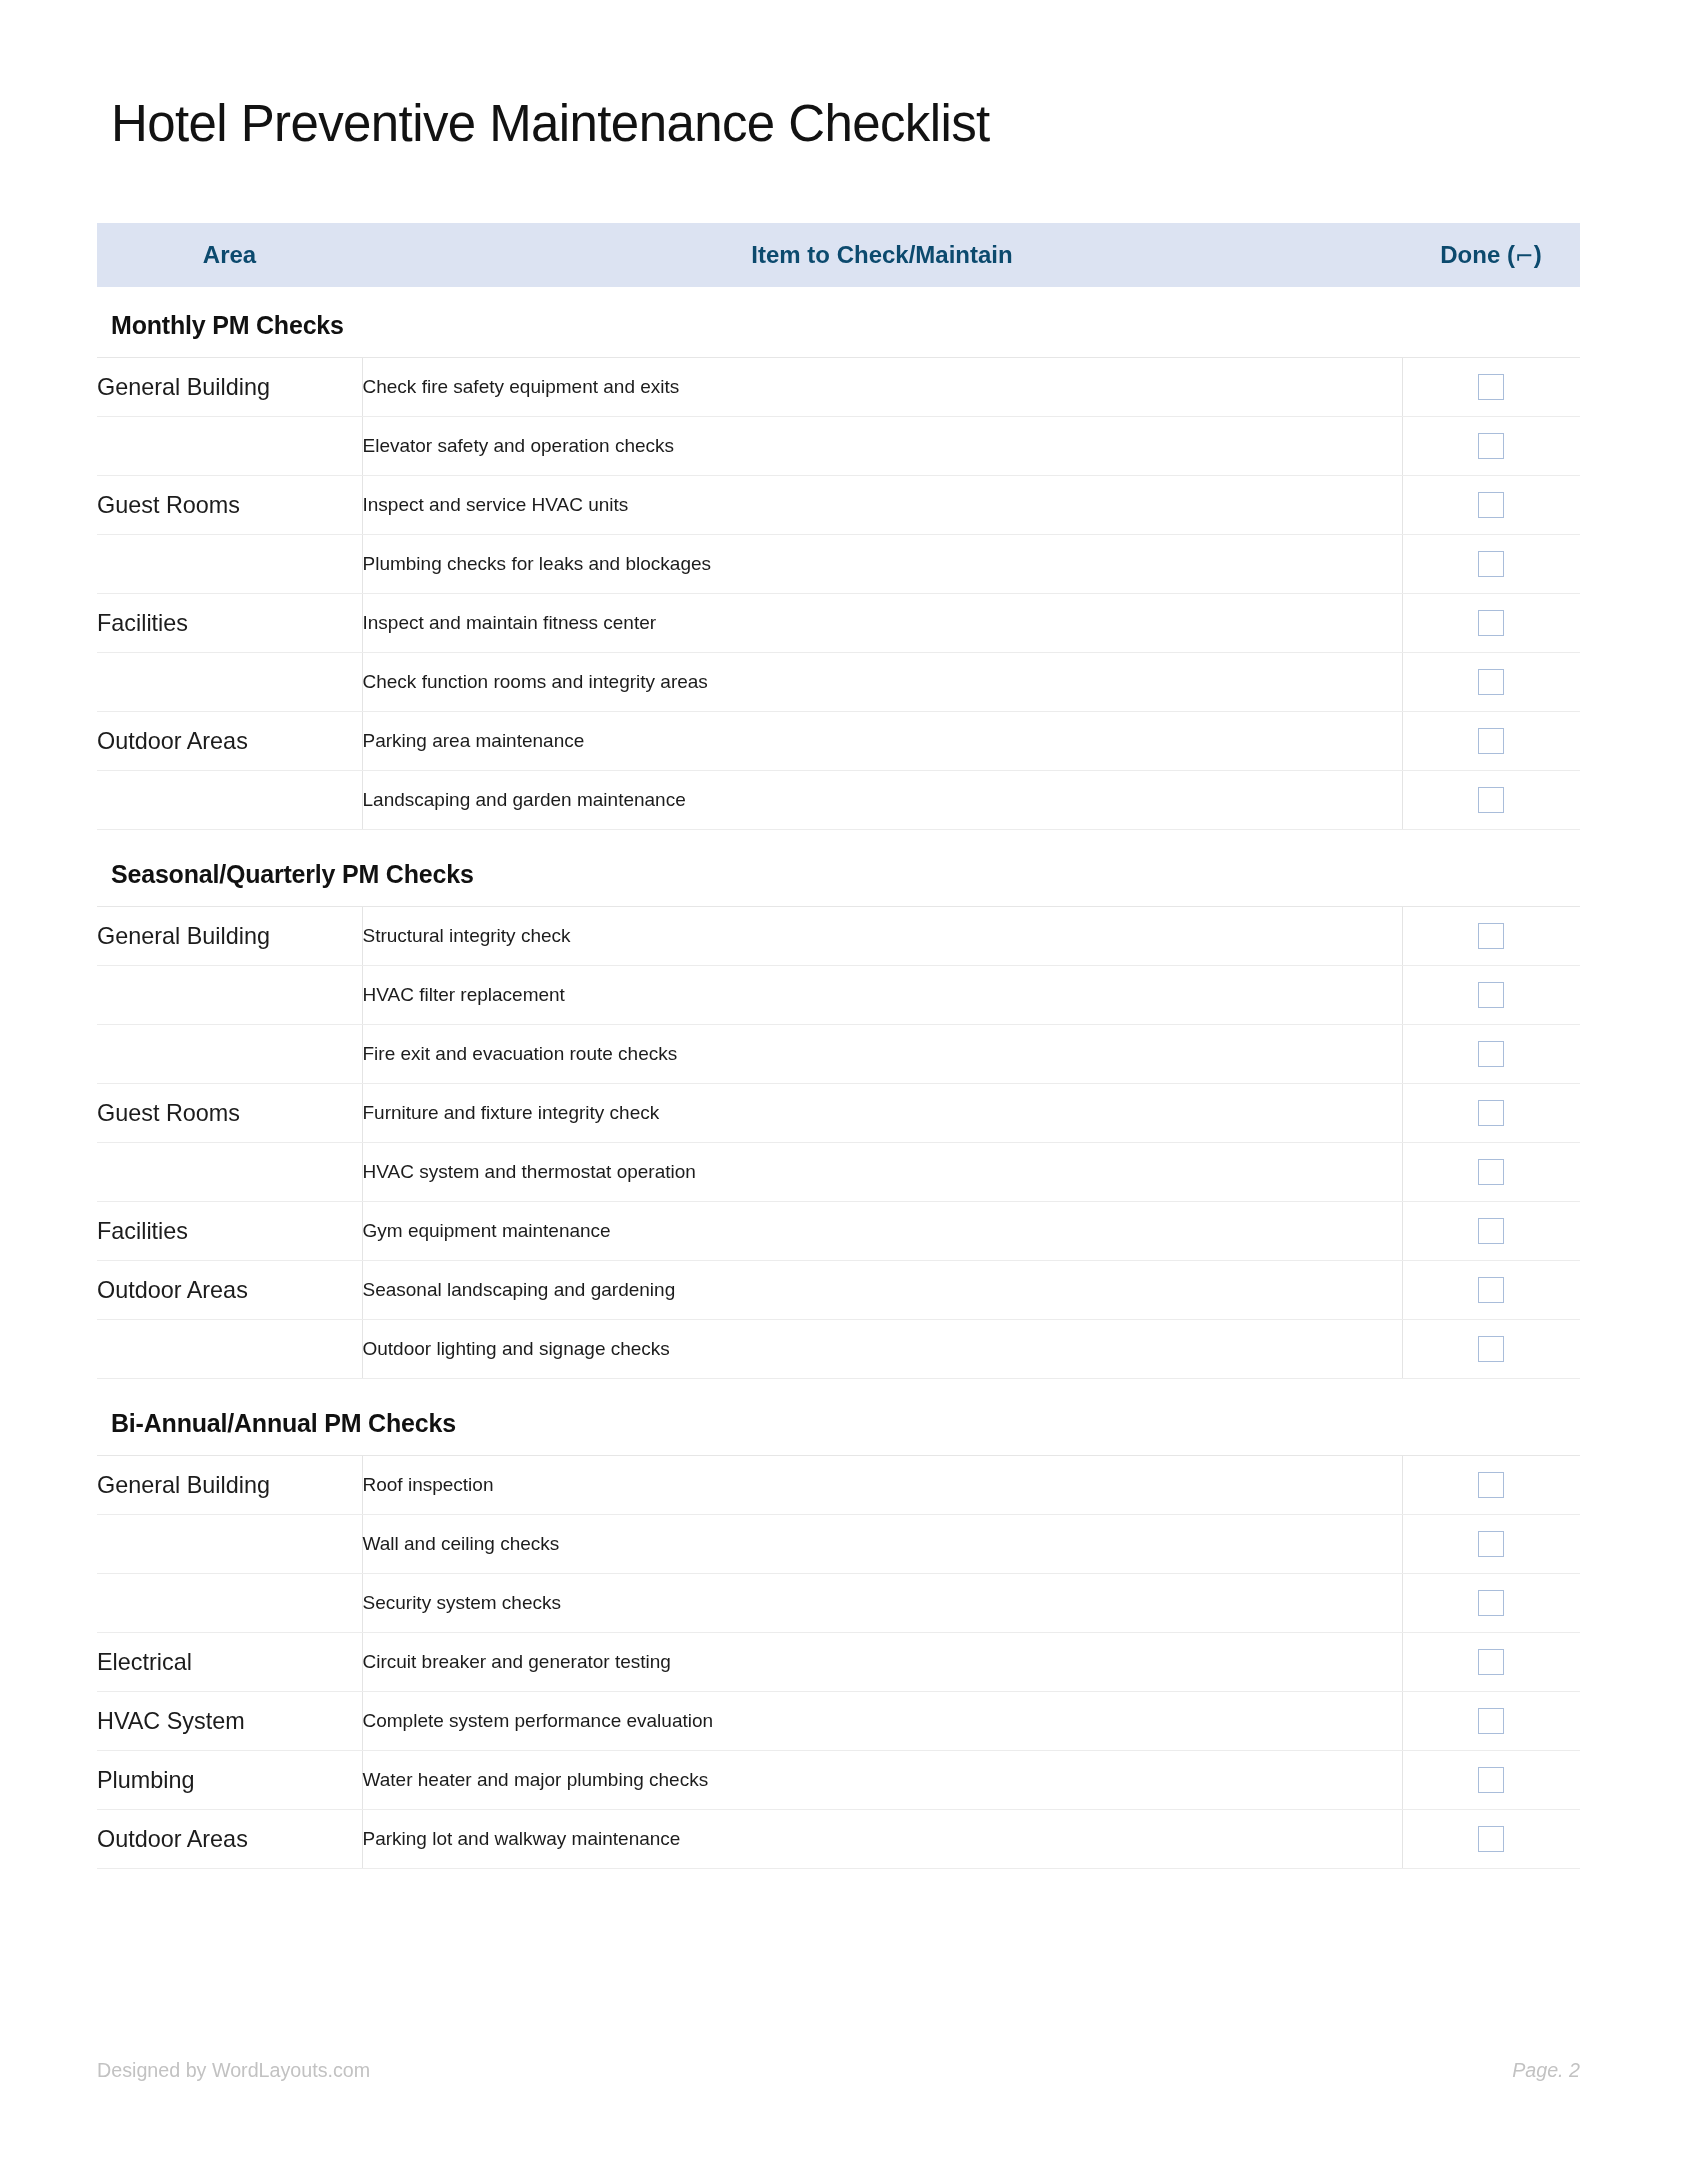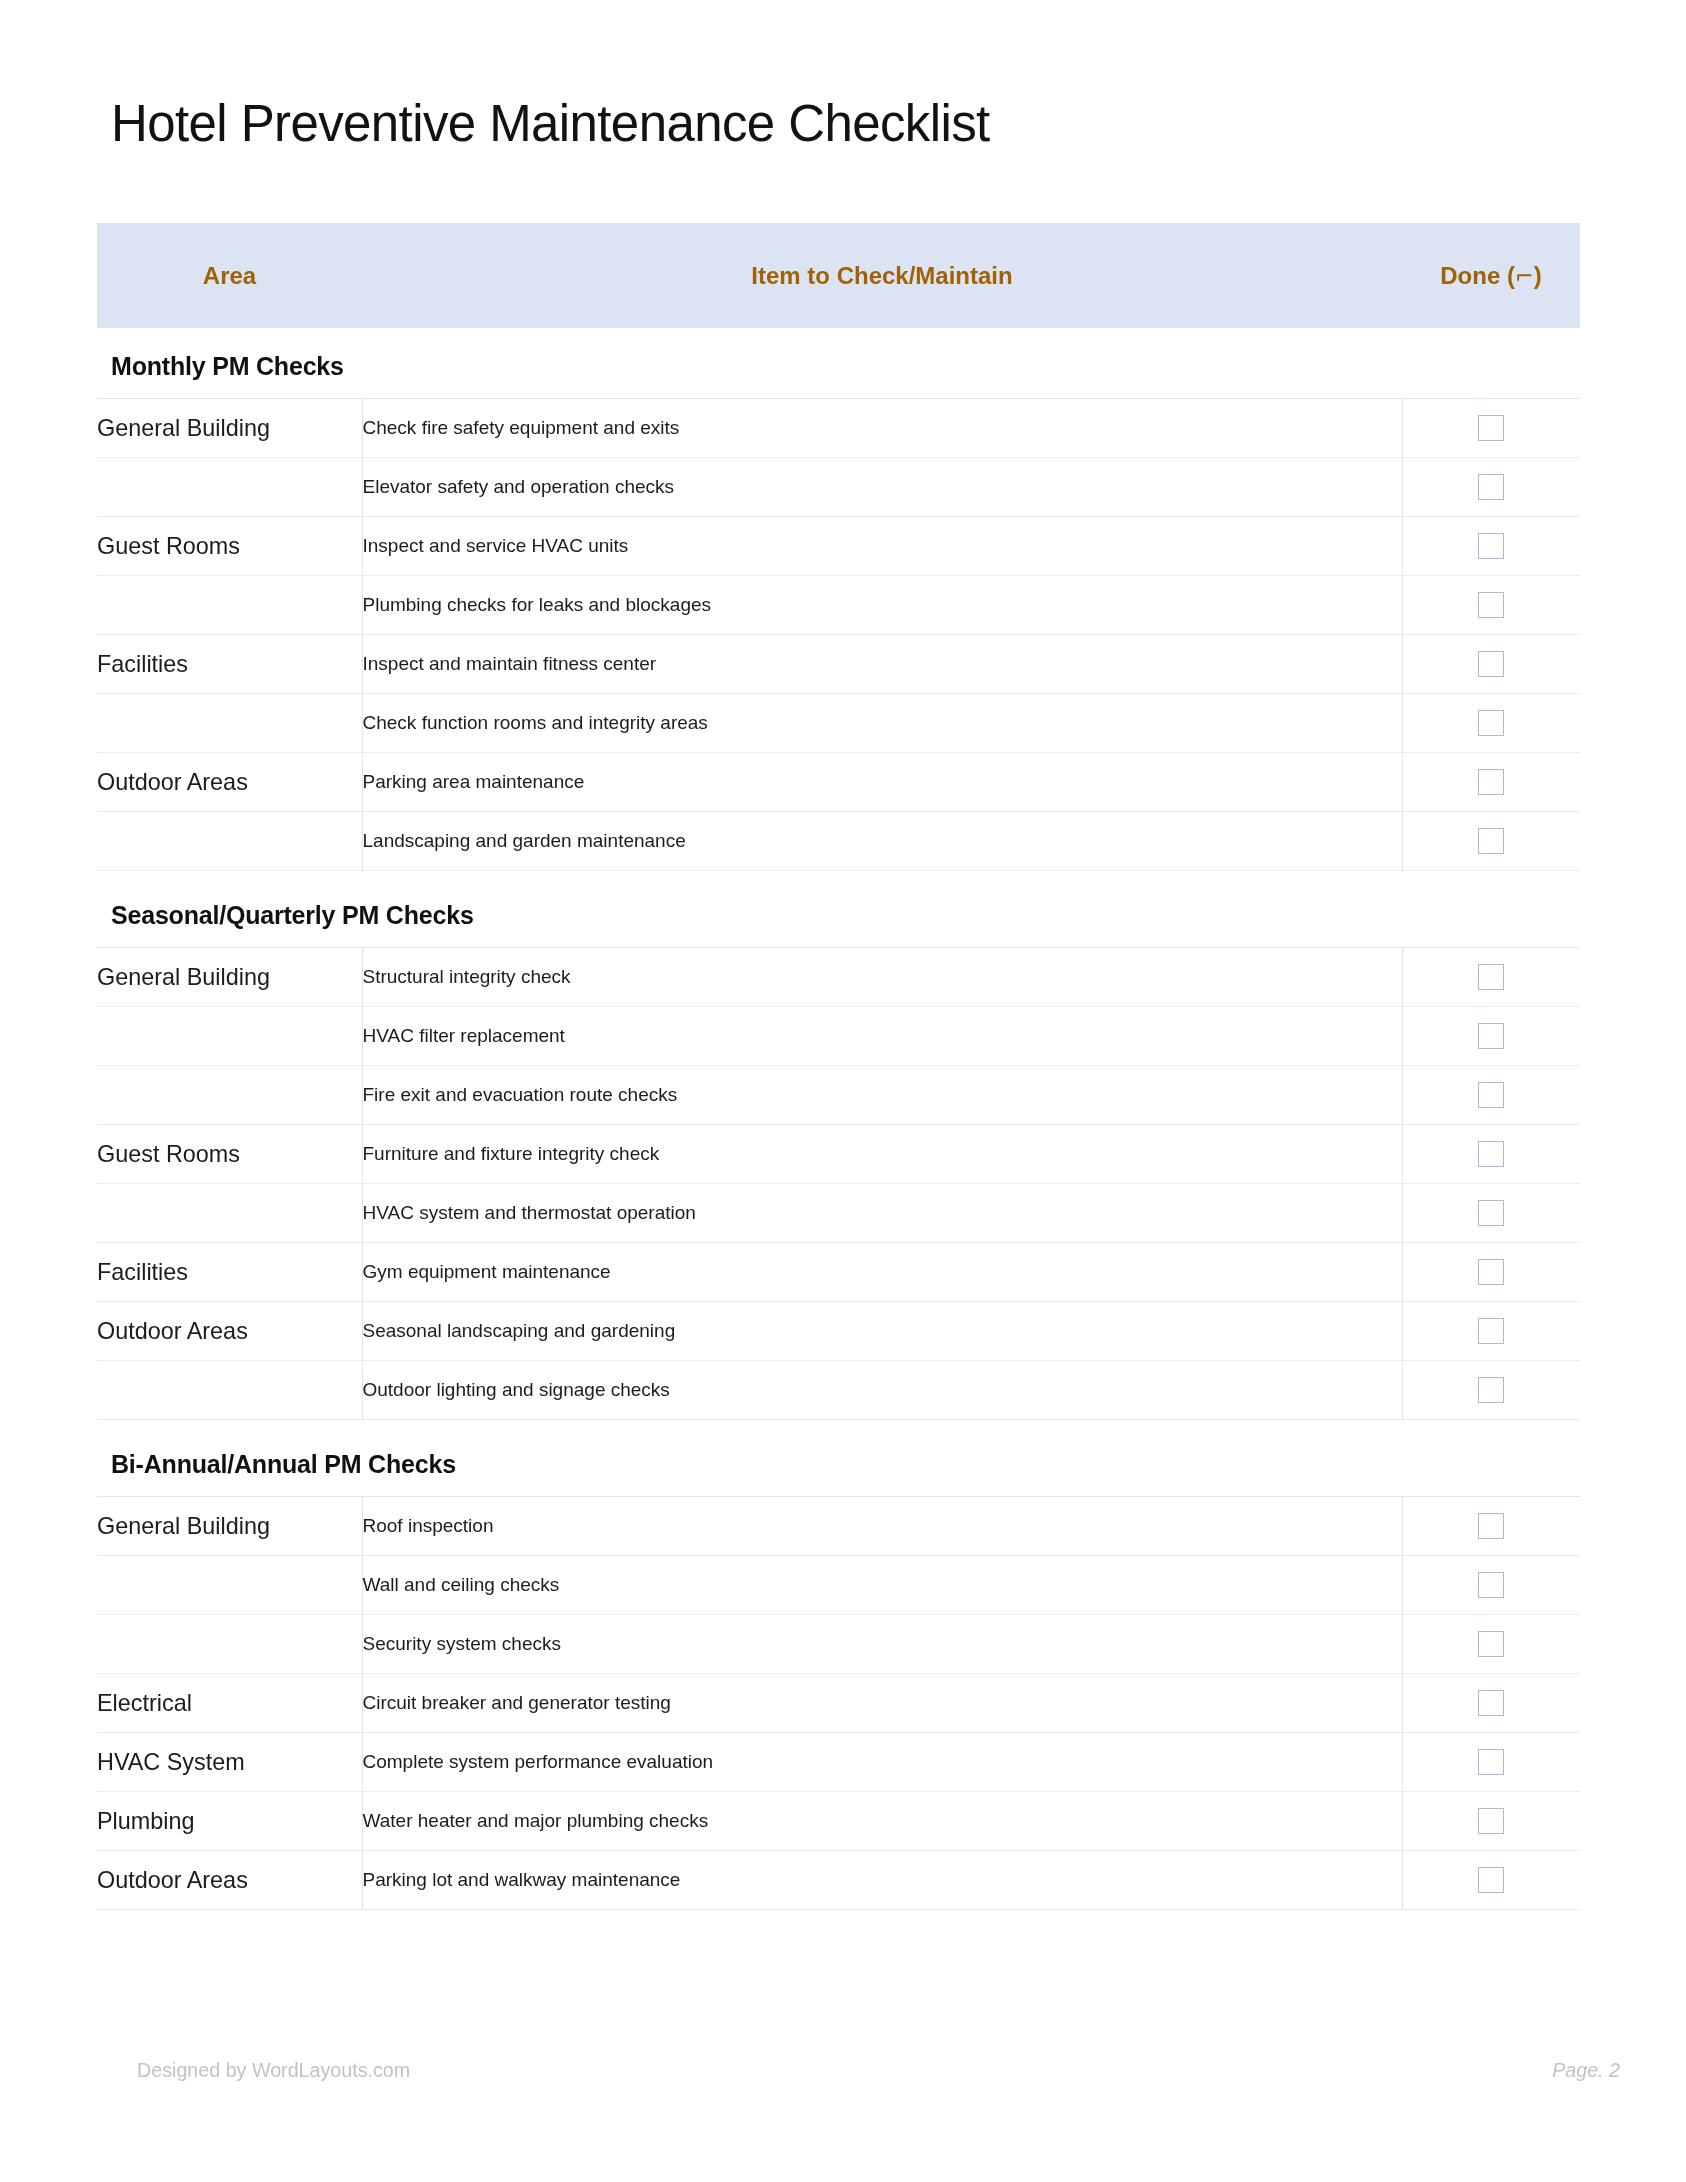--- a/index.html
+++ b/index.html
@@ -52,25 +52,25 @@
     table-layout: fixed;
   }
 
   table.checklist col.col-area  { width: 265px; }
   table.checklist col.col-item  { width: 1040px; }
   table.checklist col.col-done  { width: 178px; }
 
   
   thead tr.head-row th {
     background: #dce3f2;
-    height: 105px;
+    height: 64px;
     padding: 0;
     font-size: 24px;
     font-weight: 700;
-    color: #a16207;
+    color: #0c4a6e;
     border: none;
     vertical-align: middle;
   }
   th.h-area { text-align: center; }
   th.h-item { text-align: center; }
   th.h-done { text-align: center; }
 
   .done-glyph {
     font-family: "DejaVu Sans", sans-serif;
     font-weight: 400;
@@ -135,21 +135,20 @@
   .footer {
     position: absolute;
     left: 97px;
     top: 2059px;
     width: 1483px;
     display: flex;
     justify-content: space-between;
     align-items: center;
     font-size: 19.7px;
     color: #c2c2c2;
-    margin-left: 40px;
   }
   .footer-left  { white-space: nowrap; }
   .footer-right { white-space: nowrap; font-style: italic; }
 </style>
 </head>
 <body>
 
 <div class="page">
 
   <div class="doc-title">Hotel Preventive Maintenance Checklist</div>

